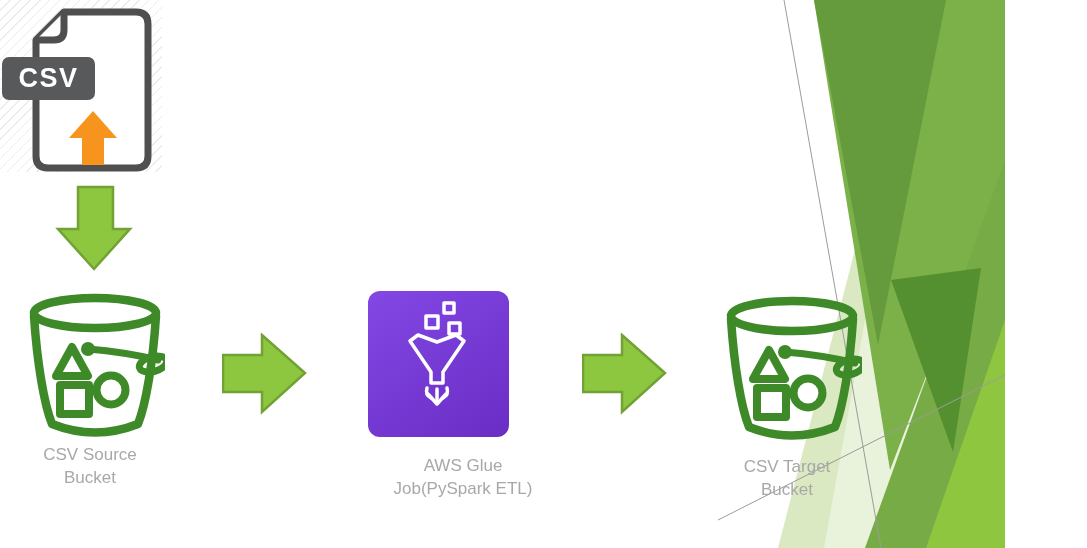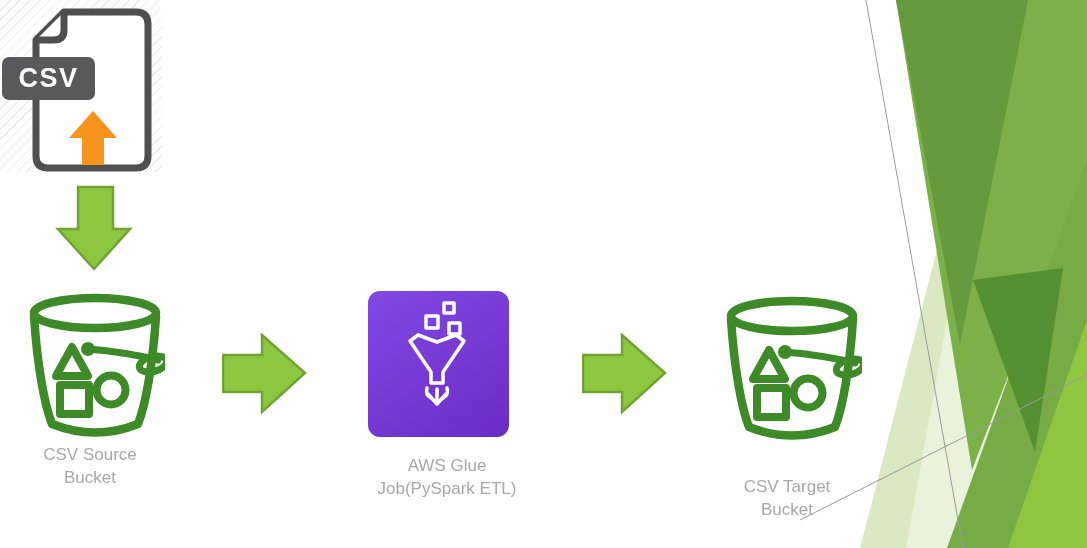--- a/index.html
+++ b/index.html
@@ -1,16 +1,16 @@
 <!DOCTYPE html>
 <html><head>
 <meta charset="utf-8">
 <style>
   html,body{margin:0;padding:0;}
-  .stage{position:relative;width:1087px;height:548px;background:#ffffff;overflow:hidden;
+  .stage{position:relative;width:1005px;height:548px;background:#ffffff;overflow:hidden;
          font-family:"Liberation Sans","DejaVu Sans",sans-serif;}
   .decor{position:absolute;top:0;right:0;width:400px;height:548px;}
   .csv-icon{position:absolute;left:0;top:0;width:162px;height:172px;}
   .hatch{position:absolute;inset:0;
          background:repeating-linear-gradient(135deg,#ececec 0 1px,transparent 1px 7px);}
   .doc-svg{position:absolute;left:32px;top:8px;}
   .badge{position:absolute;left:2px;top:57px;width:93px;height:43px;background:#58595B;
          border-radius:7px;display:flex;align-items:center;justify-content:center;}
   .badge span{color:#ffffff;font-weight:bold;font-size:27px;letter-spacing:1.5px;}
   .up-arrow{position:absolute;left:0;top:0;}
@@ -85,21 +85,21 @@
         <rect x="76" y="12" width="10" height="10"></rect>
         <rect x="81" y="32" width="11" height="11"></rect>
         <path d="M69,98 V110"></path>
         <path d="M60,103 L69,113 L78,103"></path>
         <path d="M59,97 q-2,7 4,10"></path>
         <path d="M79,97 q2,7 -4,10"></path>
       </g>
     </svg>
   </div>
 
-  <div class="label" style="left:328px;top:455px;width:238px;">
+  <div class="label" style="left:344px;top:455px;width:238px;">
     <div>AWS Glue</div>
     <div>Job(PySpark ETL)</div>
   </div>
 
   <svg class="abs" style="left:582px;top:333px;" width="86" height="82" viewBox="0 0 86 82">
     <polygon points="1,22 40,22 40,2 83,40 40,79 40,59 1,59" fill="#8DC63F" stroke="#71A233" stroke-width="2.5"></polygon>
   </svg>
 
   <svg class="abs" style="left:722px;top:293px;" width="140" height="150" viewBox="0 0 140 150">
     <g fill="none" stroke="#3E8A28" stroke-width="8.5" stroke-linecap="round" stroke-linejoin="round">
@@ -107,18 +107,18 @@
       <path d="M9,26 C12,72 19,114 27,134 Q70,151 113,134 C121,114 128,72 131,26"></path>
       <polygon points="47,57 63,86 31,86" stroke-width="8"></polygon>
       <rect x="35" y="95" width="29" height="29" stroke-width="8"></rect>
       <circle cx="86" cy="100" r="14.5" stroke-width="8"></circle>
       <path d="M63,59 Q100,62 133,70" stroke-width="7"></path>
       <ellipse cx="128" cy="74" rx="14" ry="7.5" transform="rotate(-15 128 74)" stroke-width="7"></ellipse>
     </g>
     <circle cx="63" cy="59" r="7" fill="#3E8A28"></circle>
   </svg>
 
-  <div class="label" style="left:697px;top:476px;width:180px;">
+  <div class="label" style="left:697px;top:456px;width:180px;">
     <div>CSV Target</div>
     <div>Bucket</div>
   </div>
 
 </div>
 
 </body></html>

